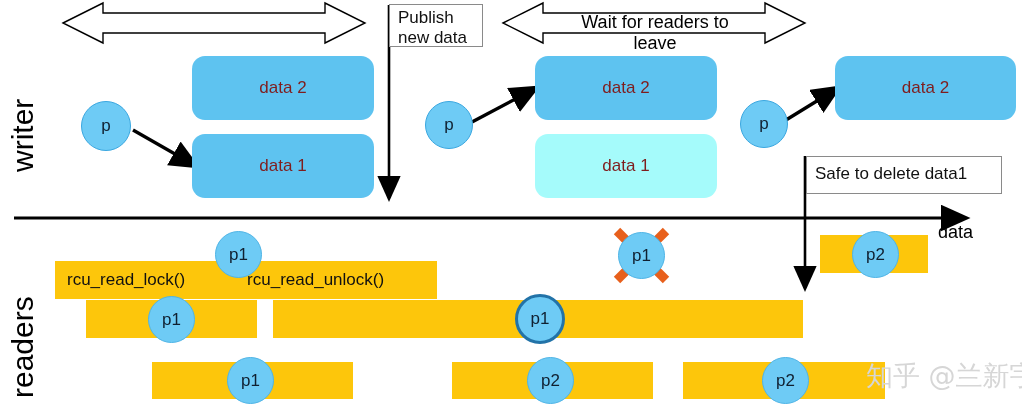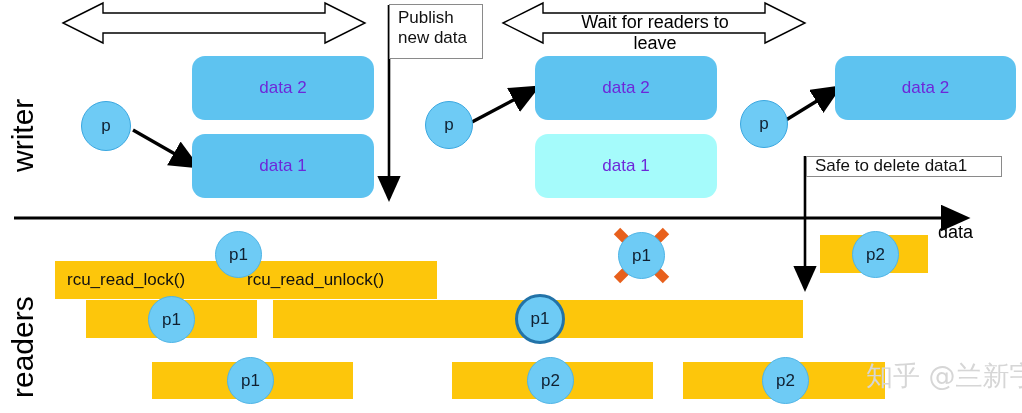--- a/index.html
+++ b/index.html
@@ -29,21 +29,21 @@
   }
 
   
   .data-box{
     position:absolute;
     border-radius:13px;
     display:flex;
     align-items:center;
     justify-content:center;
     font-size:17px;
-    color:#6d28d9;
+    color:#7f1d1d;
     box-sizing:border-box;
   }
   .data-box.blue{ background:#5ec3f0; }
   .data-box.cyan{ background:#a5fbfb; }
 
   
   .pcircle{
     position:absolute;
     border-radius:50%;
     background:#6ecbf5;
@@ -157,24 +157,24 @@
       <line x1="666" y1="231" x2="617" y2="280" stroke="#e8601c" stroke-width="9" stroke-linecap="butt"></line>
     </g>
   </svg>
 
   <div class="side-label" style="left:6px; top:172px;">writer</div>
   <div class="side-label" style="left:6px; top:398px;">readers</div>
 
 
   <div class="abs" style="left:560px; top:12px; width:190px; text-align:center; font-size:18px;">Wait for readers to leave</div>
 
-  <div class="note-box" style="left:389px; top:4px; width:94px; height:55px;">Publish
+  <div class="note-box" style="left:389px; top:4px; width:94px; height:43px;">Publish
 new data</div>
 
-  <div class="note-box" style="left:806px; top:156px; width:196px; height:21px; display:flex; align-items:center;">Safe to delete data1</div>
+  <div class="note-box" style="left:806px; top:156px; width:196px; height:38px; display:flex; align-items:center;">Safe to delete data1</div>
 
   <div class="pcircle" style="left:81px; top:101px; width:50px; height:50px;">
     <span>p</span>
   </div>
   <div class="data-box blue" style="left:192px; top:56px; width:182px; height:64px;">
     <span>data 2</span>
   </div>
   <div class="data-box blue" style="left:192px; top:134px; width:182px; height:64px;">
     <span>data 1</span>
   </div>

